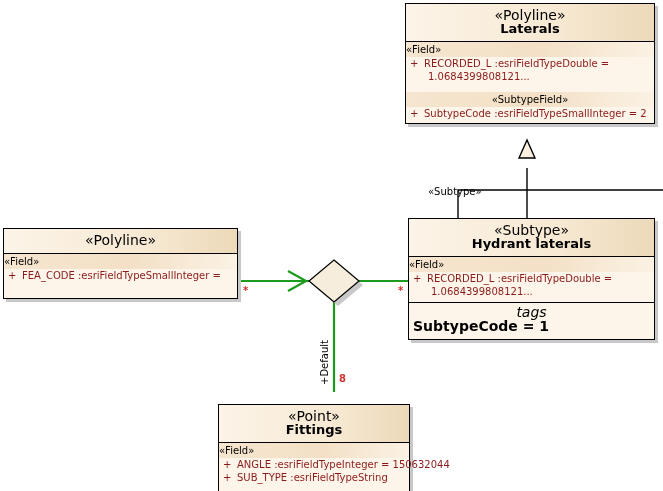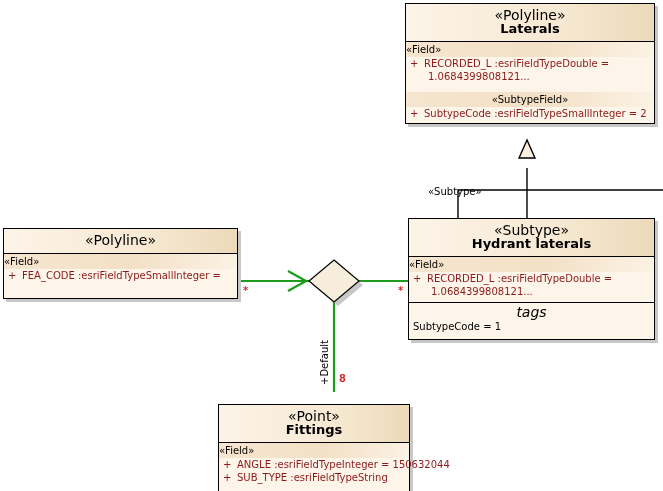--- a/index.html
+++ b/index.html
@@ -92,24 +92,25 @@
     display: block;
     text-align: center;
     font-style: italic;
     font-size: 14px;
     color: #000000;
     line-height: 14px;
     padding-top: 2px;
   }
   .tags-row {
     display: block;
-    font-size: 10px;
+    font-size: 14px;
     color: #000000;
     line-height: 13px;
     padding: 1px 2px 0 4px;
+    font-weight: bold;
   }
 
   
   .conn-label {
     position: absolute;
     font-size: 10px;
     color: #000000;
     white-space: nowrap;
     z-index: 8;
   }

